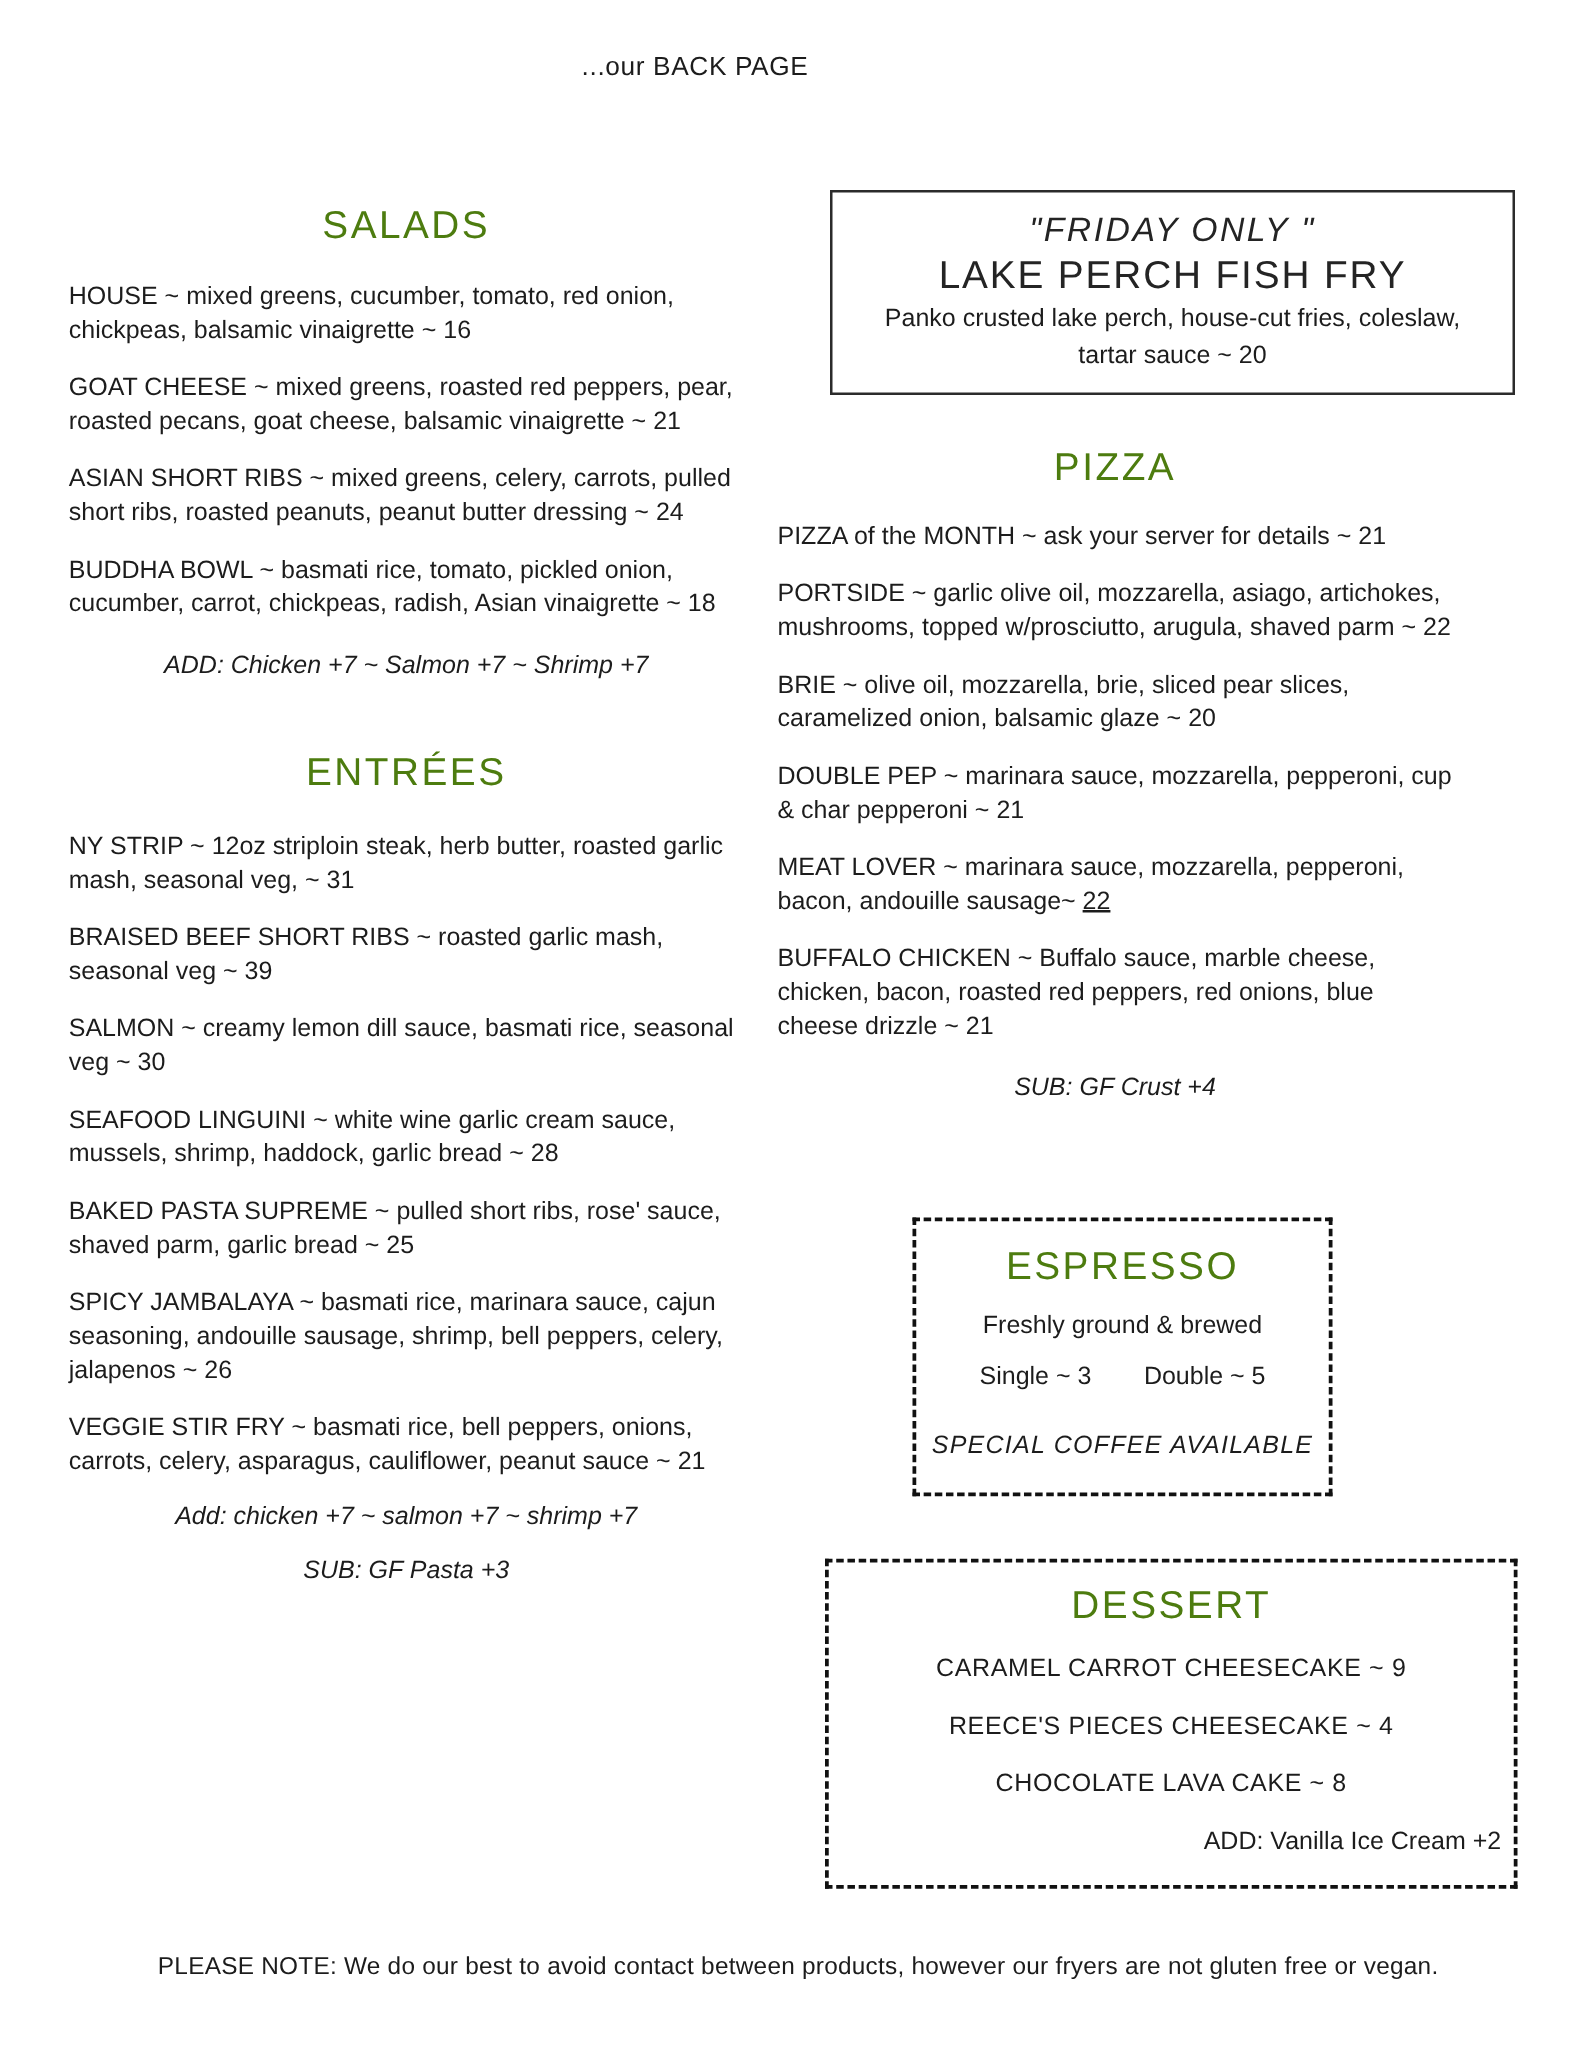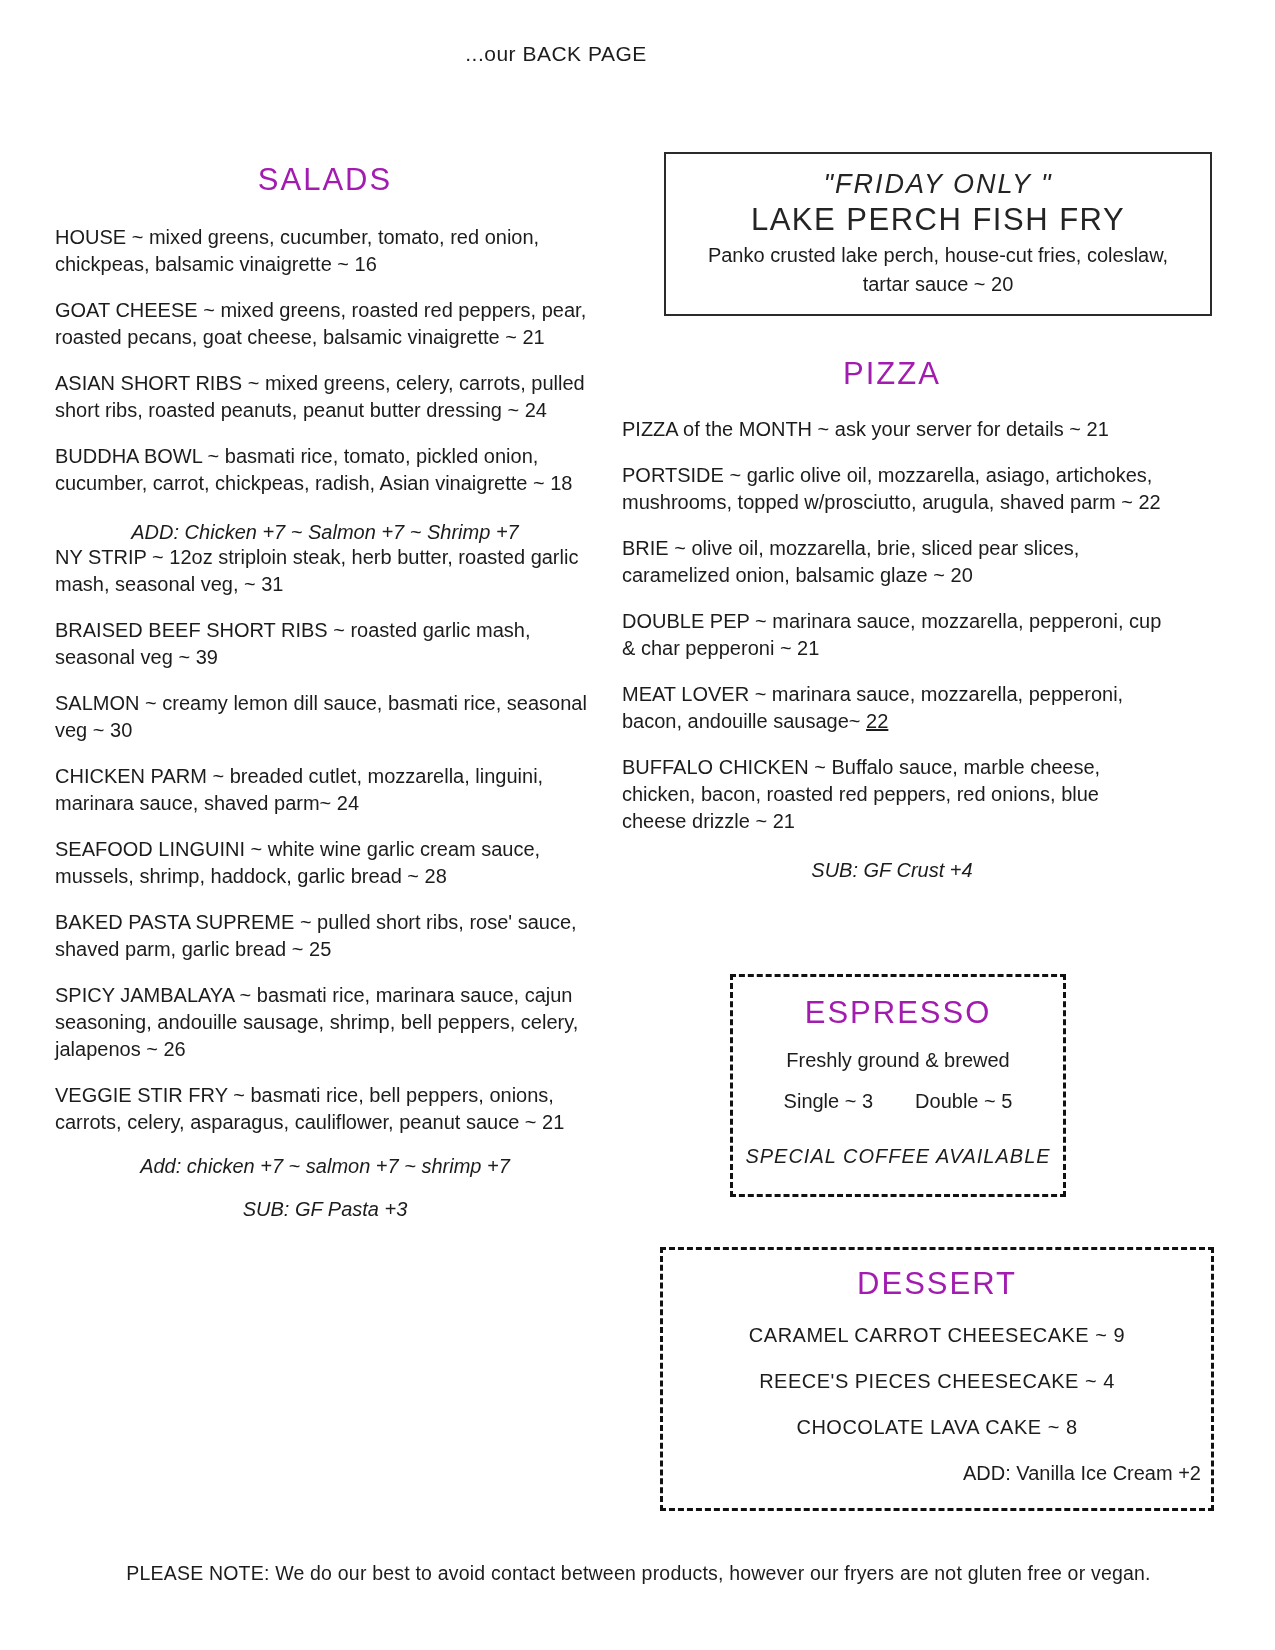--- a/index.html
+++ b/index.html
@@ -16,21 +16,21 @@
     text-align: center; font-size: 21px; letter-spacing: 0.5px;
   }
   .col-left {
     position: absolute; left: 55px; top: 0; width: 540px;
   }
   .col-right {
     position: absolute; left: 622px; top: 0; width: 598px;
   }
   .menu-title {
     text-align: center; font-size: 31px; letter-spacing: 2px;
-    font-weight: 400; color: #a21caf;
+    font-weight: 400; color: #4d7c0f;
   }
   .salads-title { margin: 162px 0 26px 0; }
   .entrees-title { margin: 56px 0 28px 0; }
   .pizza-title { margin: 40px 0 24px 0; width: 540px; }
   .menu-item {
     font-size: 20px; line-height: 27px; margin: 0 0 19px 0;
   }
   .menu-item .price-underline { text-decoration: underline; }
   .addon-line {
     font-style: italic; text-align: center; font-size: 20px;
@@ -96,30 +96,30 @@
 
       <p class="menu-item"><span>GOAT CHEESE ~ mixed greens, roasted red peppers, pear, roasted pecans, goat cheese, balsamic vinaigrette ~ 21</span></p>
 
       <p class="menu-item"><span>ASIAN SHORT RIBS ~ mixed greens, celery, carrots, pulled short ribs, roasted peanuts, peanut butter dressing ~ 24</span></p>
 
       <p class="menu-item"><span>BUDDHA BOWL ~ basmati rice, tomato, pickled onion, cucumber, carrot, chickpeas, radish, Asian vinaigrette ~ 18</span></p>
     </div>
 
   <div class="addon-line">ADD: Chicken +7 ~ Salmon +7 ~ Shrimp +7</div>
 
+  <div class="menu-title entrees-title">ENTRÉES</div>
 
   <div>
 
       <p class="menu-item"><span>NY STRIP ~ 12oz striploin steak, herb butter, roasted garlic mash, seasonal veg, ~ 31</span></p>
 
       <p class="menu-item"><span>BRAISED BEEF SHORT RIBS ~ roasted garlic mash, seasonal veg ~ 39</span></p>
 
       <p class="menu-item"><span>SALMON ~ creamy lemon dill sauce, basmati rice, seasonal veg  ~ 30</span></p>
 
-      <p class="menu-item"><span>CHICKEN PARM ~ breaded cutlet, mozzarella, linguini, marinara sauce, shaved parm~ 24</span></p>
 
       <p class="menu-item"><span>SEAFOOD LINGUINI ~ white wine garlic cream sauce, mussels, shrimp, haddock, garlic bread ~ 28</span></p>
 
       <p class="menu-item"><span>BAKED PASTA SUPREME ~ pulled short ribs, rose' sauce, shaved parm, garlic bread ~ 25</span></p>
 
       <p class="menu-item"><span>SPICY JAMBALAYA ~ basmati rice, marinara sauce, cajun seasoning, andouille sausage, shrimp, bell peppers, celery, jalapenos ~ 26</span></p>
 
       <p class="menu-item"><span>VEGGIE STIR FRY ~ basmati rice, bell peppers, onions, carrots, celery, asparagus, cauliflower, peanut sauce ~ 21</span></p>
     </div>
 

